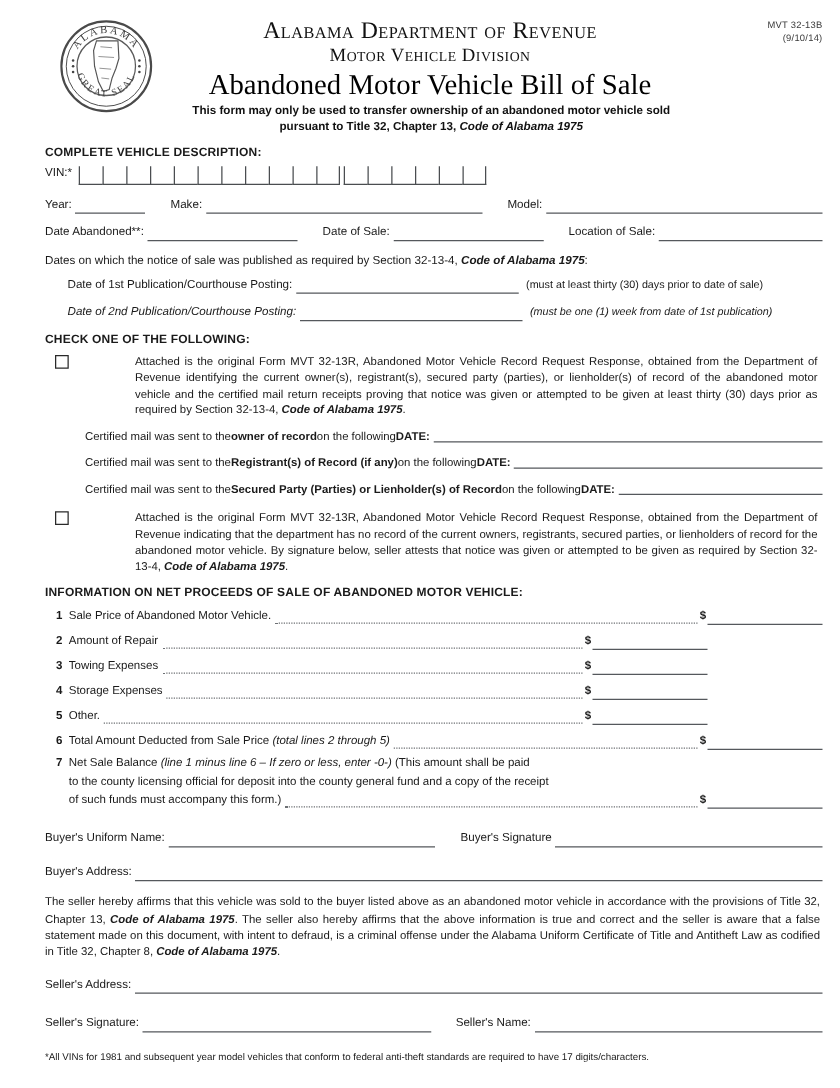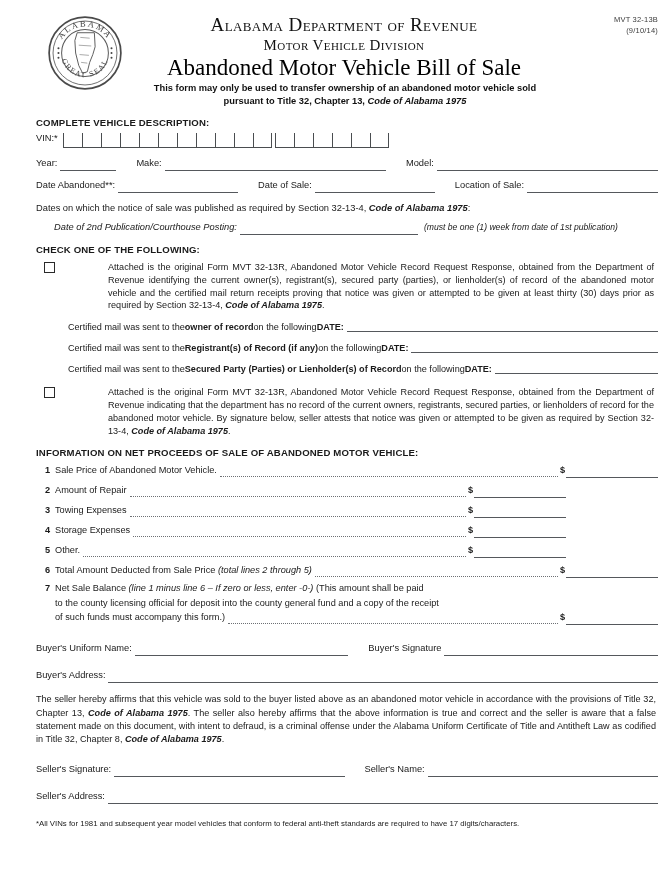--- a/index.html
+++ b/index.html
@@ -330,20 +330,25 @@
       <span class="gap-20"></span>
       <span class="lbl">Location of Sale:</span>
       <span class="fill"></span>
     </div>
 
     <div style="font-size:9.3px; margin-top:10px;">
       <span>Dates on which the notice of sale was published as required by Section 32-13-4, </span><i style="font-weight:bold;">Code of Alabama 1975</i><span>:</span>
     </div>
 
 
+    <div class="row" style="margin-top:7px; padding-left:18px;">
+      <span class="lbl">Date of 1st Publication/Courthouse Posting:</span>
+      <span class="fill w-lg"></span>
+      <span class="note">(must at least thirty (30) days prior to date of sale)</span>
+    </div>
 
     <div class="row" style="margin-top:7px; padding-left:18px;font-style:italic;">
       <span class="lbl">Date of 2nd Publication/Courthouse Posting:</span>
       <span class="fill w-lg"></span>
       <span class="note">(must be one (1) week from date of 1st publication)</span>
     </div>
 
     <div class="sec-head" style="margin-top:9px;">CHECK ONE OF THE FOLLOWING:</div>
 
     <div class="check-block">
@@ -453,31 +458,31 @@
       <span class="fill"></span>
     </div>
 
     <div class="row" style="margin-top:12px;">
       <span class="lbl">Buyer's Address:</span>
       <span class="fill"></span>
     </div>
 
     <div class="para"><span>The seller hereby affirms that this vehicle was sold to the buyer listed above as an abandoned motor vehicle in accordance with the provisions of Title 32, Chapter 13, </span><i>Code of Alabama 1975</i><span>. The seller also hereby affirms that the above information is true and correct and the seller is aware that a false statement made on this document, with intent to defraud, is a criminal offense under the Alabama Uniform Certificate of Title and Antitheft Law as codified in Title 32, Chapter 8, </span><i>Code of Alabama 1975</i><span>.</span></div>
 
+    <div class="row" style="margin-top:12px;">
+      <span class="lbl">Seller's Address:</span>
+      <span class="fill"></span>
+    </div>
+
     <div class="row" style="margin-top:16px;">
       <span class="lbl">Seller's Signature:</span>
       <span class="fill"></span>
       <span class="gap-20"></span>
       <span class="lbl">Seller's Name:</span>
       <span class="fill"></span>
     </div>
 
-    <div class="row" style="margin-top:12px;">
-      <span class="lbl">Seller's Address:</span>
-      <span class="fill"></span>
-    </div>
-
     <div class="footnote">*All VINs for 1981 and subsequent year model vehicles that conform to federal anti-theft standards are required to have 17 digits/characters.</div>
 
   </div>
 
 
 </div>
 
 </body></html>

